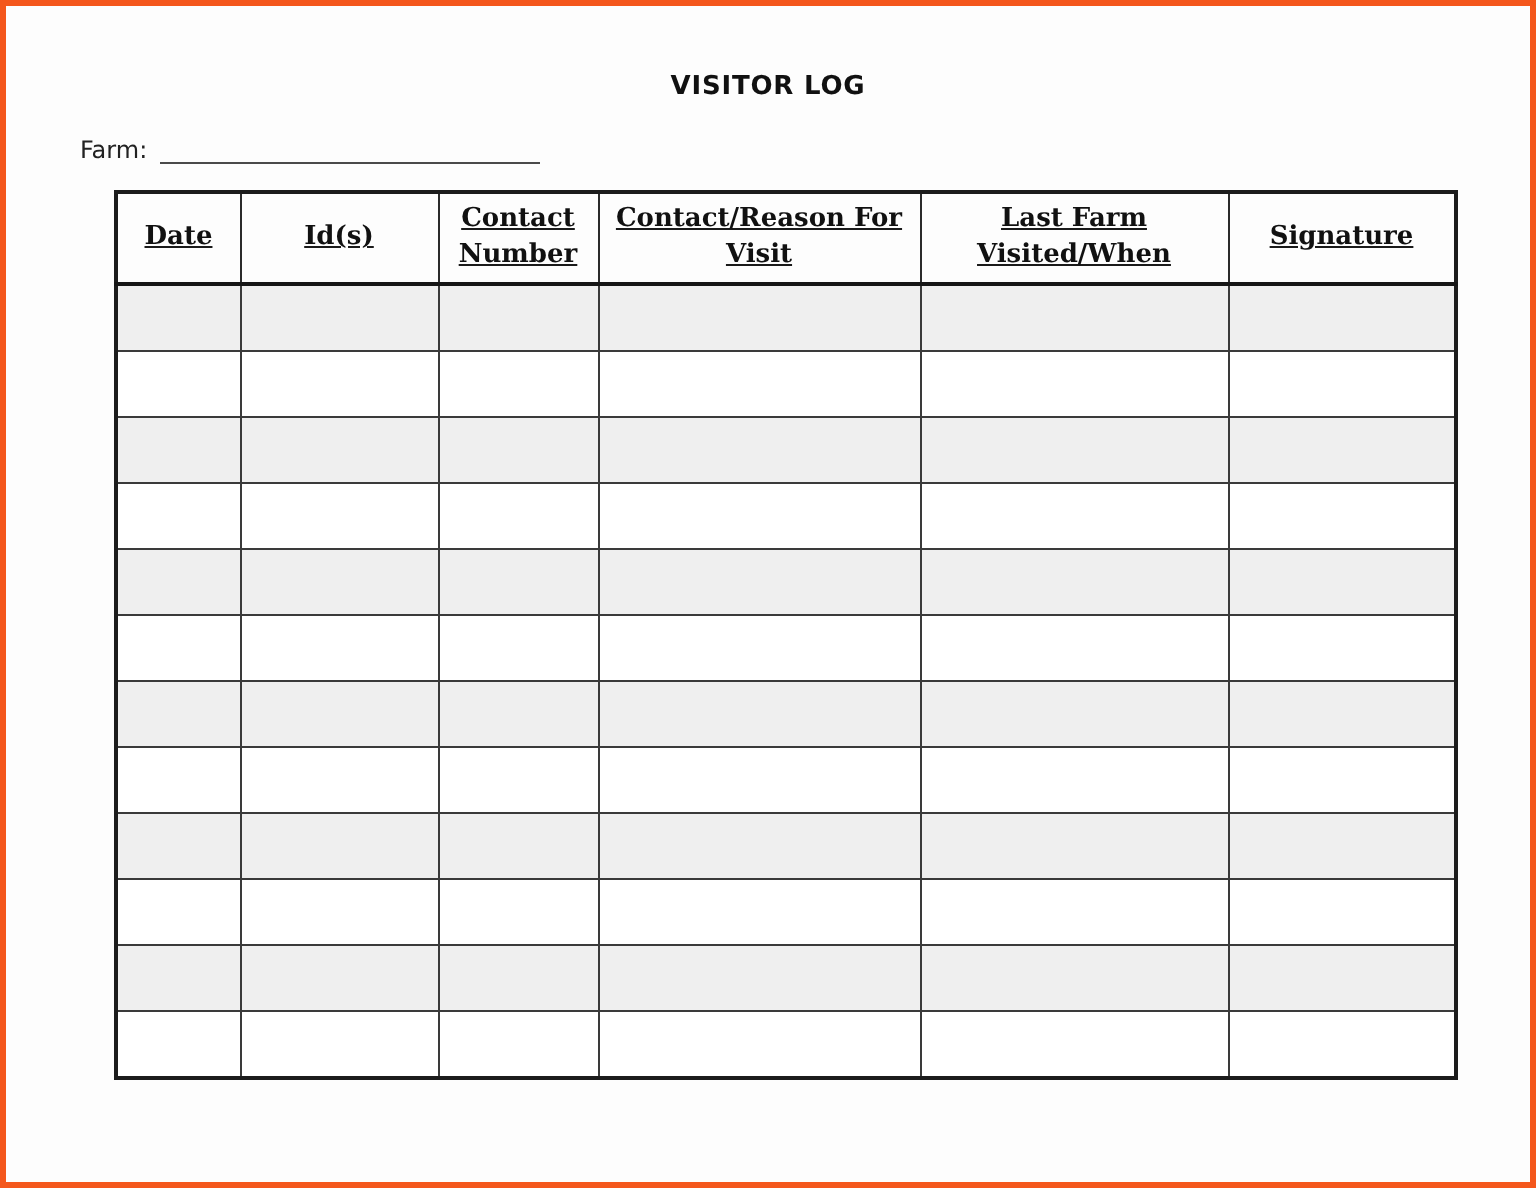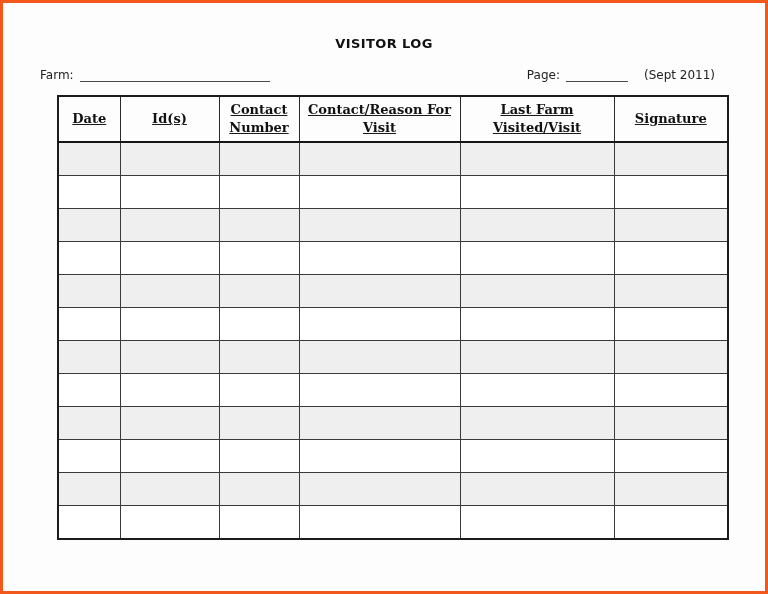--- a/index.html
+++ b/index.html
@@ -74,25 +74,20 @@
 <body>
 
 <div class="page" style="border-color: rgb(244, 87, 28);">
 
   <div class="title">VISITOR LOG</div>
 
   <div class="form-row">
     <div class="farm-group">
       <span>Farm:</span>
       <span class="blank farm-blank"></span>
-    </div>
-    <div class="page-group">
-      <span>Page:</span>
-      <span class="blank page-blank"></span>
-      <span class="date-note">(Sept 2011)</span>
     </div>
   </div>
 
   <table class="log" style="border-color: rgb(28, 28, 28);">
     <colgroup>
         <col style="width: 62px;">
         <col style="width: 99px;">
         <col style="width: 80px;">
         <col style="width: 161px;">
         <col style="width: 154px;">
@@ -100,21 +95,21 @@
       </colgroup>
     <thead>
       <tr>
           <th>Date</th>
           <th>Id(s)</th>
           <th>Contact
 Number</th>
           <th>Contact/Reason For
 Visit</th>
           <th>Last Farm
-Visited/Visit</th>
+Visited/When</th>
           <th>Signature</th>
         </tr>
     </thead>
     <tbody>
         <tr class="shaded">
           <td style="background: rgb(239, 239, 239);"></td>
           <td style="background: rgb(239, 239, 239);"></td>
           <td style="background: rgb(239, 239, 239);"></td>
           <td style="background: rgb(239, 239, 239);"></td>
           <td style="background: rgb(239, 239, 239);"></td>

